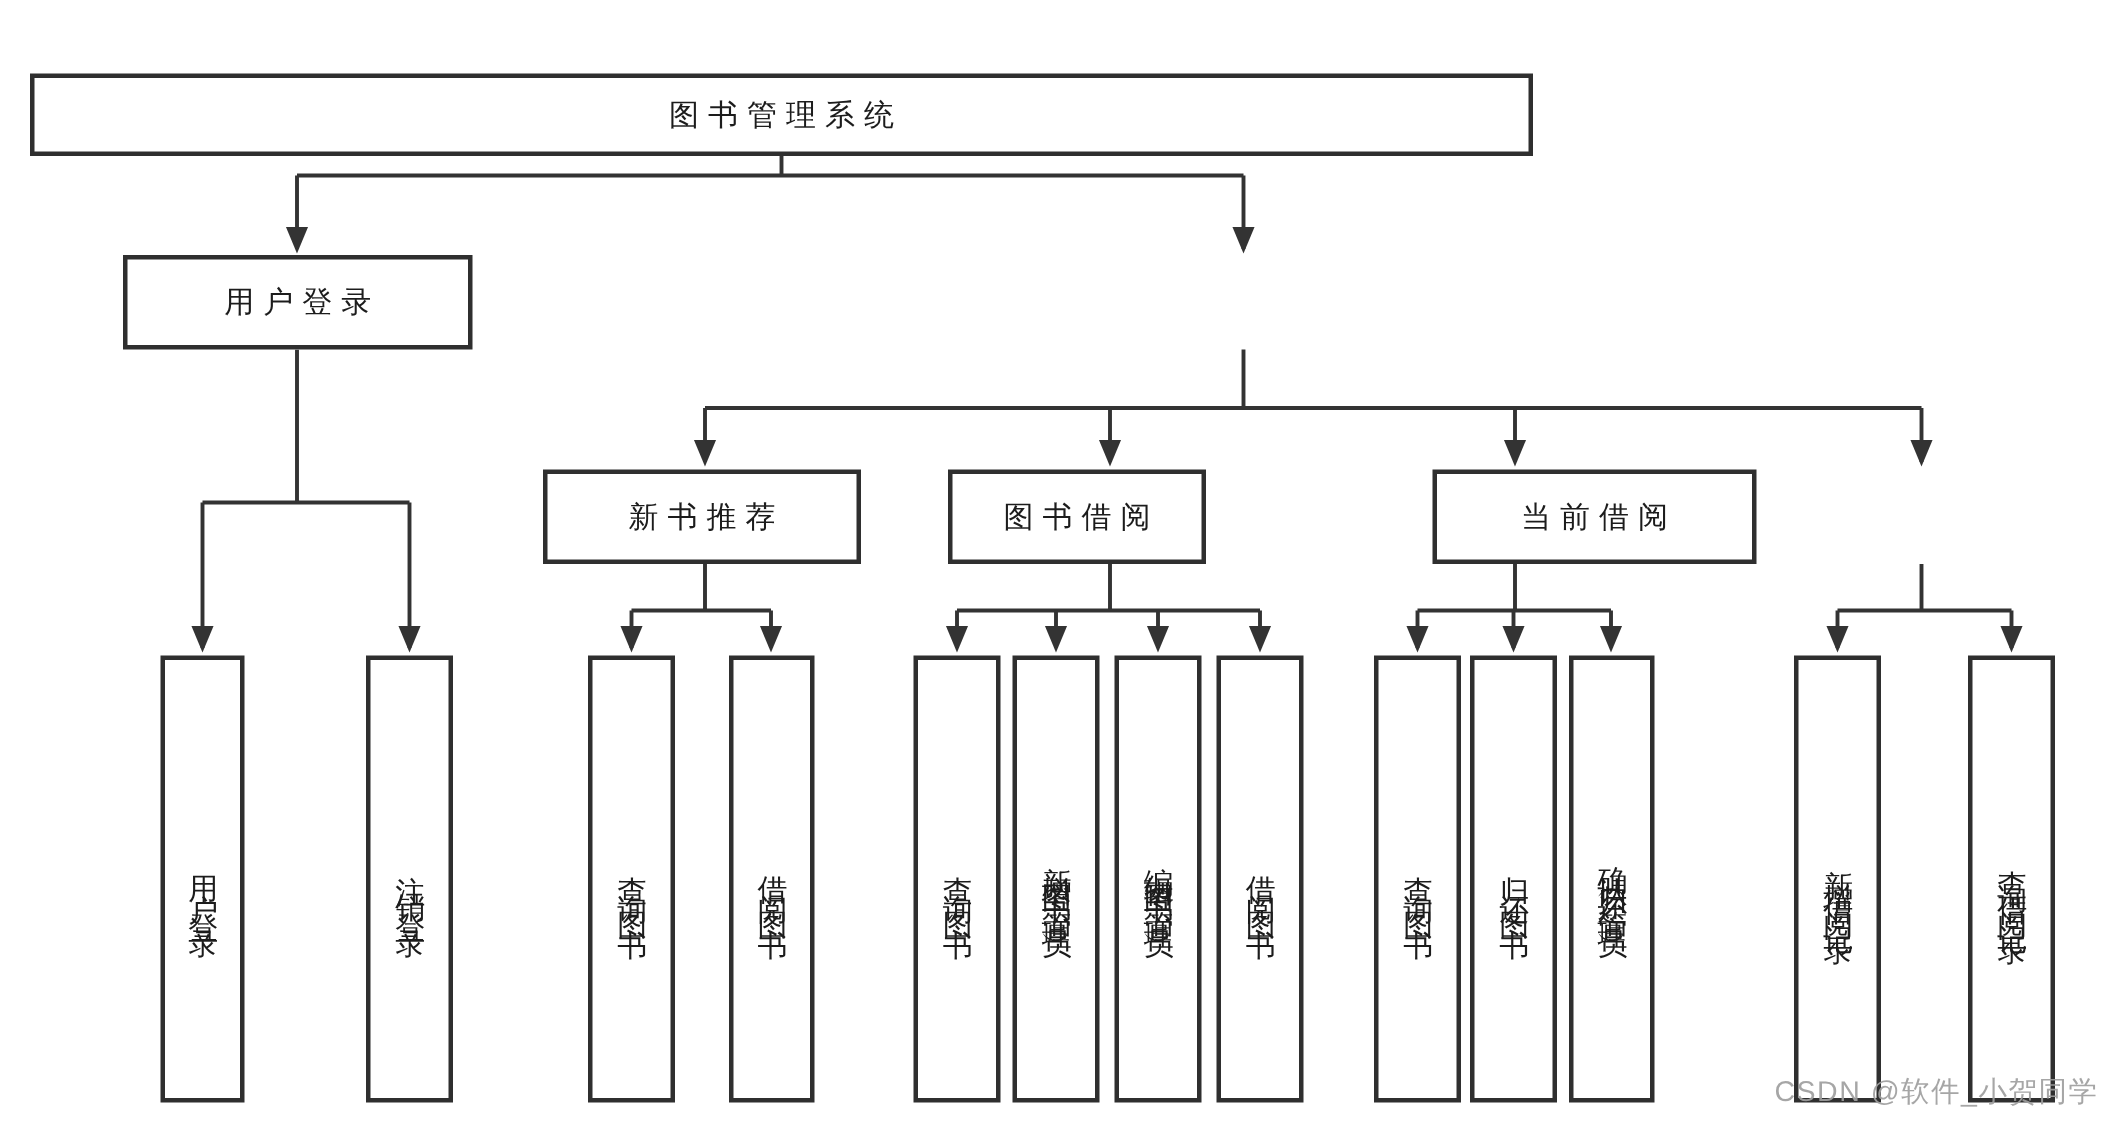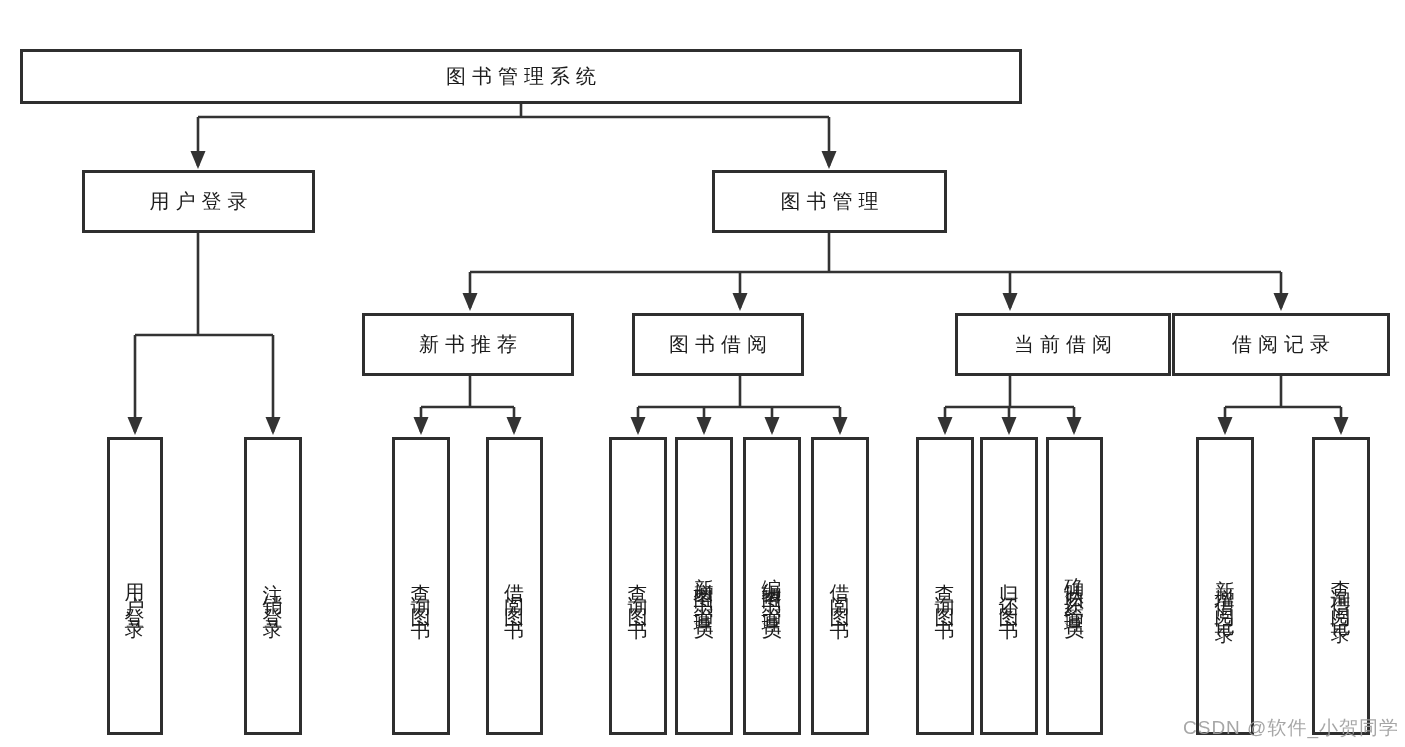--- a/index.html
+++ b/index.html
@@ -92,35 +92,29 @@
     <line x1="1341" y1="407" x2="1341" y2="432" stroke="#333333" stroke-width="2.6" marker-end="url(#arrow)"></line>
   </svg>
 
   <div class="box hbox" style="left:20px; top:13px; width:1002px; height:55px;margin-top:36px;">
     <span>图书管理系统</span>
   </div>
 
   <div class="box hbox" style="left:82px; top:170px; width:233px; height:63px;">
     <span>用户登录</span>
   </div>
-  <div class="box hbox" style="left:712px; top:170px; width:235px; height:63px;">
-    <span>图书管理</span>
-  </div>
 
   <div class="box hbox" style="left:362px; top:313px; width:212px; height:63px;">
     <span>新书推荐</span>
   </div>
   <div class="box hbox" style="left:632px; top:313px; width:172px; height:63px;">
     <span>图书借阅</span>
   </div>
   <div class="box hbox" style="left:955px; top:313px; width:216px; height:63px;">
     <span>当前借阅</span>
-  </div>
-  <div class="box hbox" style="left:1172px; top:313px; width:218px; height:63px;">
-    <span>借阅记录</span>
   </div>
 
   <div class="box leaf" style="left:107px; top:437px; width:56px; height:298px;">
     <span class="vtext ls4">用户登录</span>
   </div>
   <div class="box leaf" style="left:244px; top:437px; width:58px; height:298px;">
     <span class="vtext ls4">注销登录</span>
   </div>
 
   <div class="box leaf" style="left:392px; top:437px; width:58px; height:298px;">

